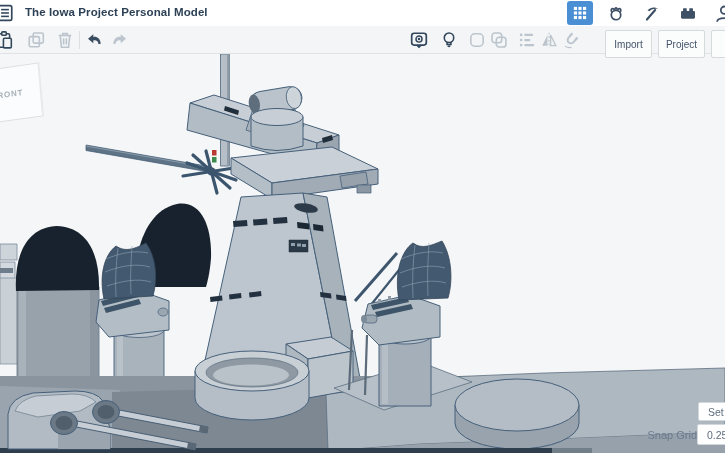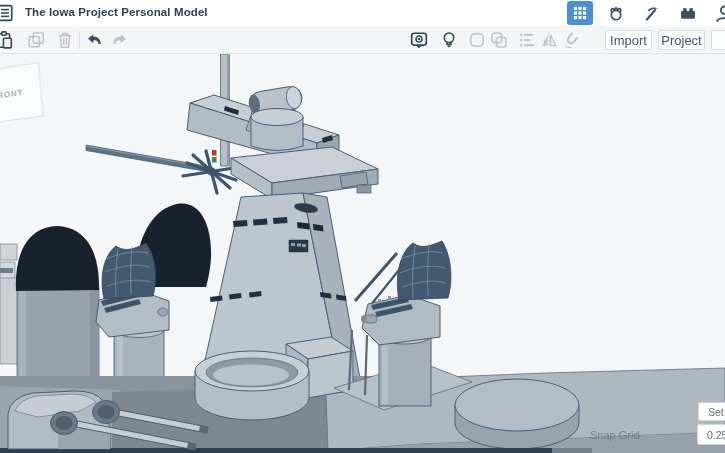--- a/index.html
+++ b/index.html
@@ -16,37 +16,37 @@
   .mode-btn{width:26px;height:24px;display:flex;align-items:center;justify-content:center;
             border-radius:3px;color:#3e5065;}
   .mode-btn.active{background:#4a8fd4;color:#ffffff;}
 
   
   .toolbar{position:absolute;left:0;top:26px;width:725px;height:28px;background:#f3f5f6;
            border-bottom:1px solid #e0e3e6;z-index:30;}
   .tb-icon{position:absolute;top:5px;width:18px;height:18px;}
   .icon-dark{color:#33475c;} .icon-mid{color:#3a4c60;} .icon-dis{color:#bcc5cd;}
   .tb-divider{position:absolute;left:79px;top:5px;width:1px;height:18px;background:#dcdfe3;}
-  .tb-btn{position:absolute;top:4px;height:20px;background:#fbfcfc;border:1px solid #d5dadd;
-          border-radius:2px;font-size:13px;color:#44546a;display:flex;align-items:center;
+  .tb-btn{position:absolute;top:4px;height:28px;background:#fbfcfc;border:1px solid #d5dadd;
+          border-radius:2px;font-size:10px;color:#44546a;display:flex;align-items:center;
           justify-content:center;padding:0 0;}
 
   
   .viewport{position:absolute;left:0;top:54px;width:725px;height:399px;background:#f5f6f7;}
   .ship-svg{position:absolute;left:0;top:0;}
 
   .viewcube{position:absolute;left:-26px;top:13px;width:68px;height:54px;background:#fbfcfd;
             border:1px solid #dadfe3;border-right:2px solid #e6eaed;
             transform:rotate(-5deg) skewY(-3deg);display:flex;align-items:center;justify-content:center;}
   .viewcube span{font-size:8px;letter-spacing:.8px;color:#a7b0b8;font-weight:700;}
 
   .set-btn{position:absolute;left:698px;top:348px;width:52px;height:19px;background:#ffffff;
            border:1px solid #d3d8dc;border-radius:2px;font-size:10.5px;color:#5f6e80;
            display:flex;align-items:center;padding:0 9px;}
-  .snap-label{position:absolute;left:590px;top:375px;width:107px;text-align:left;
+  .snap-label{position:absolute;left:590px;top:375px;width:107px;text-align:right;
               font-size:11px;color:#6b7a8d;}
   .snap-value{position:absolute;left:697px;top:370px;width:56px;height:21px;background:#ffffff;
               border:1px solid #d3d8dc;border-radius:2px;font-size:10.5px;color:#5f6e80;
               display:flex;align-items:center;padding:0 9px;}
 
   svg.glyph{display:block;width:100%;height:100%;}
 </style>
 </head>
 <body>
 

